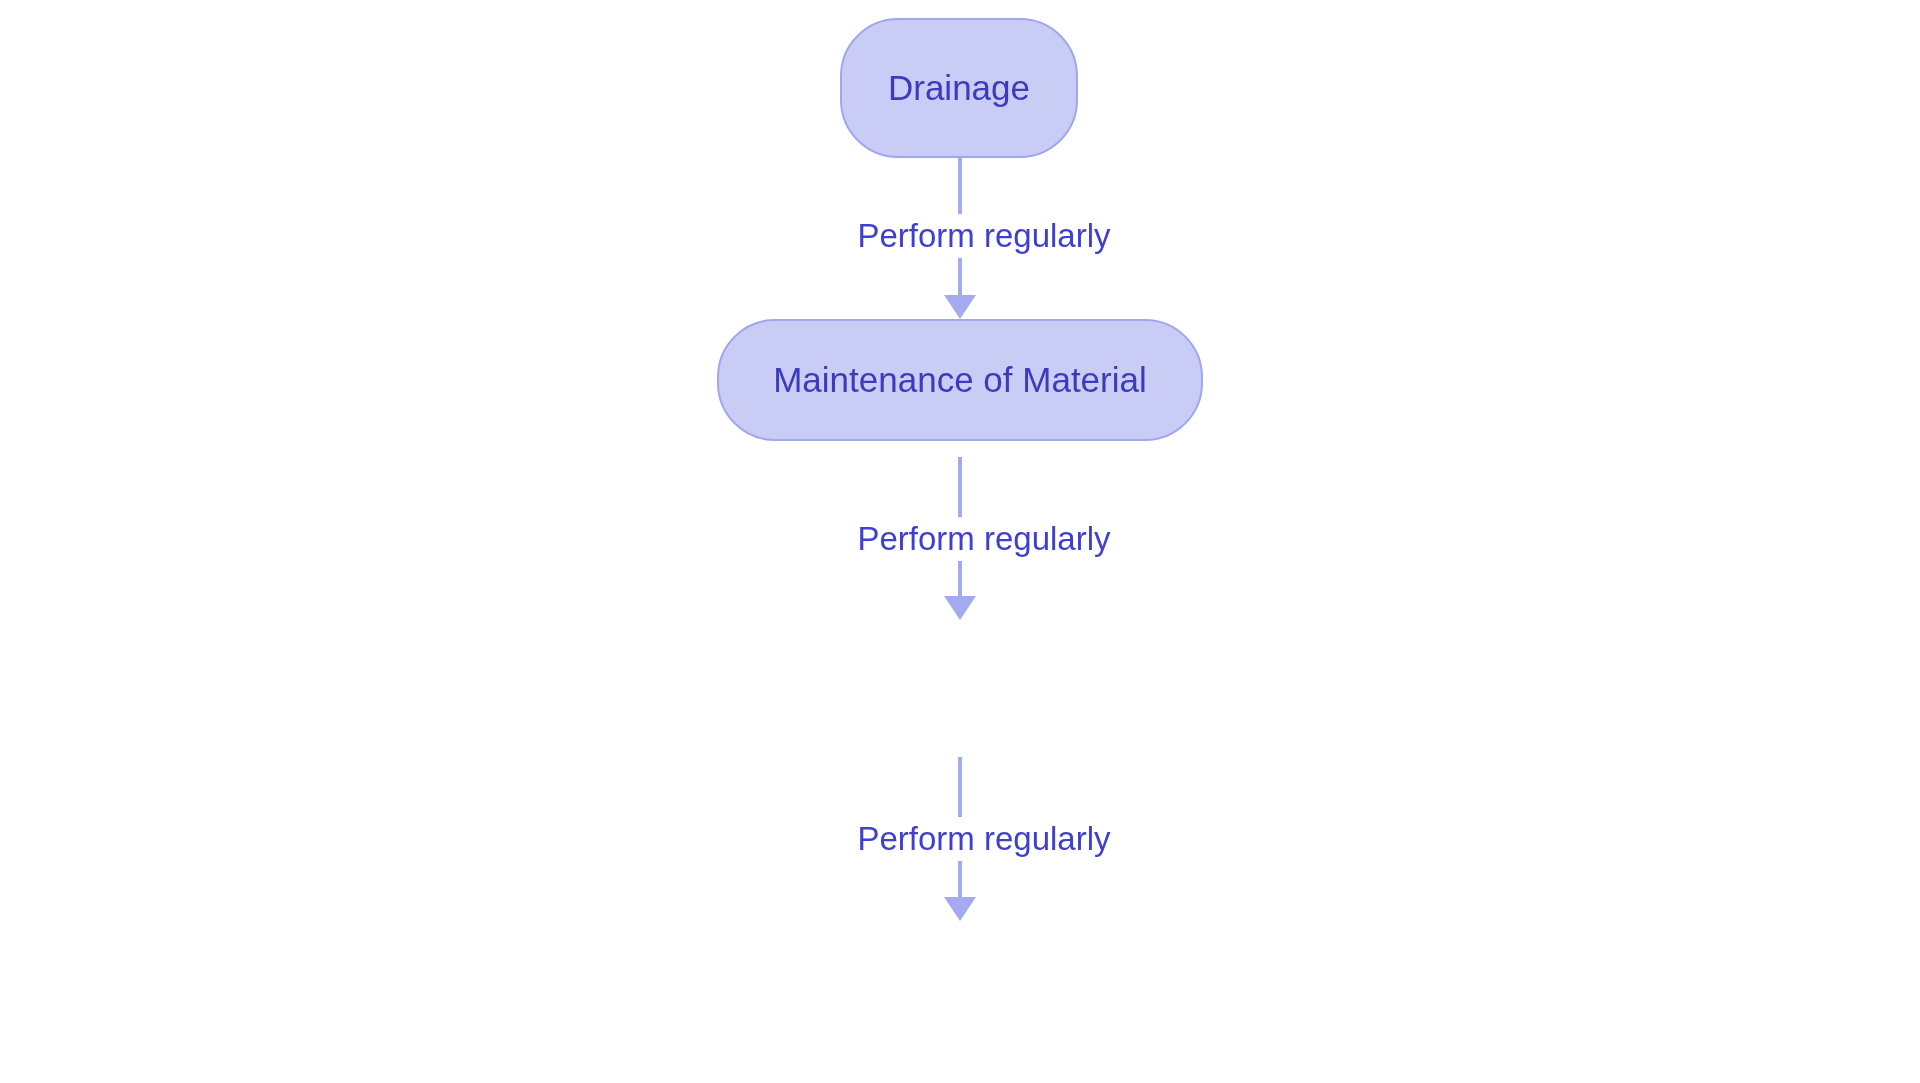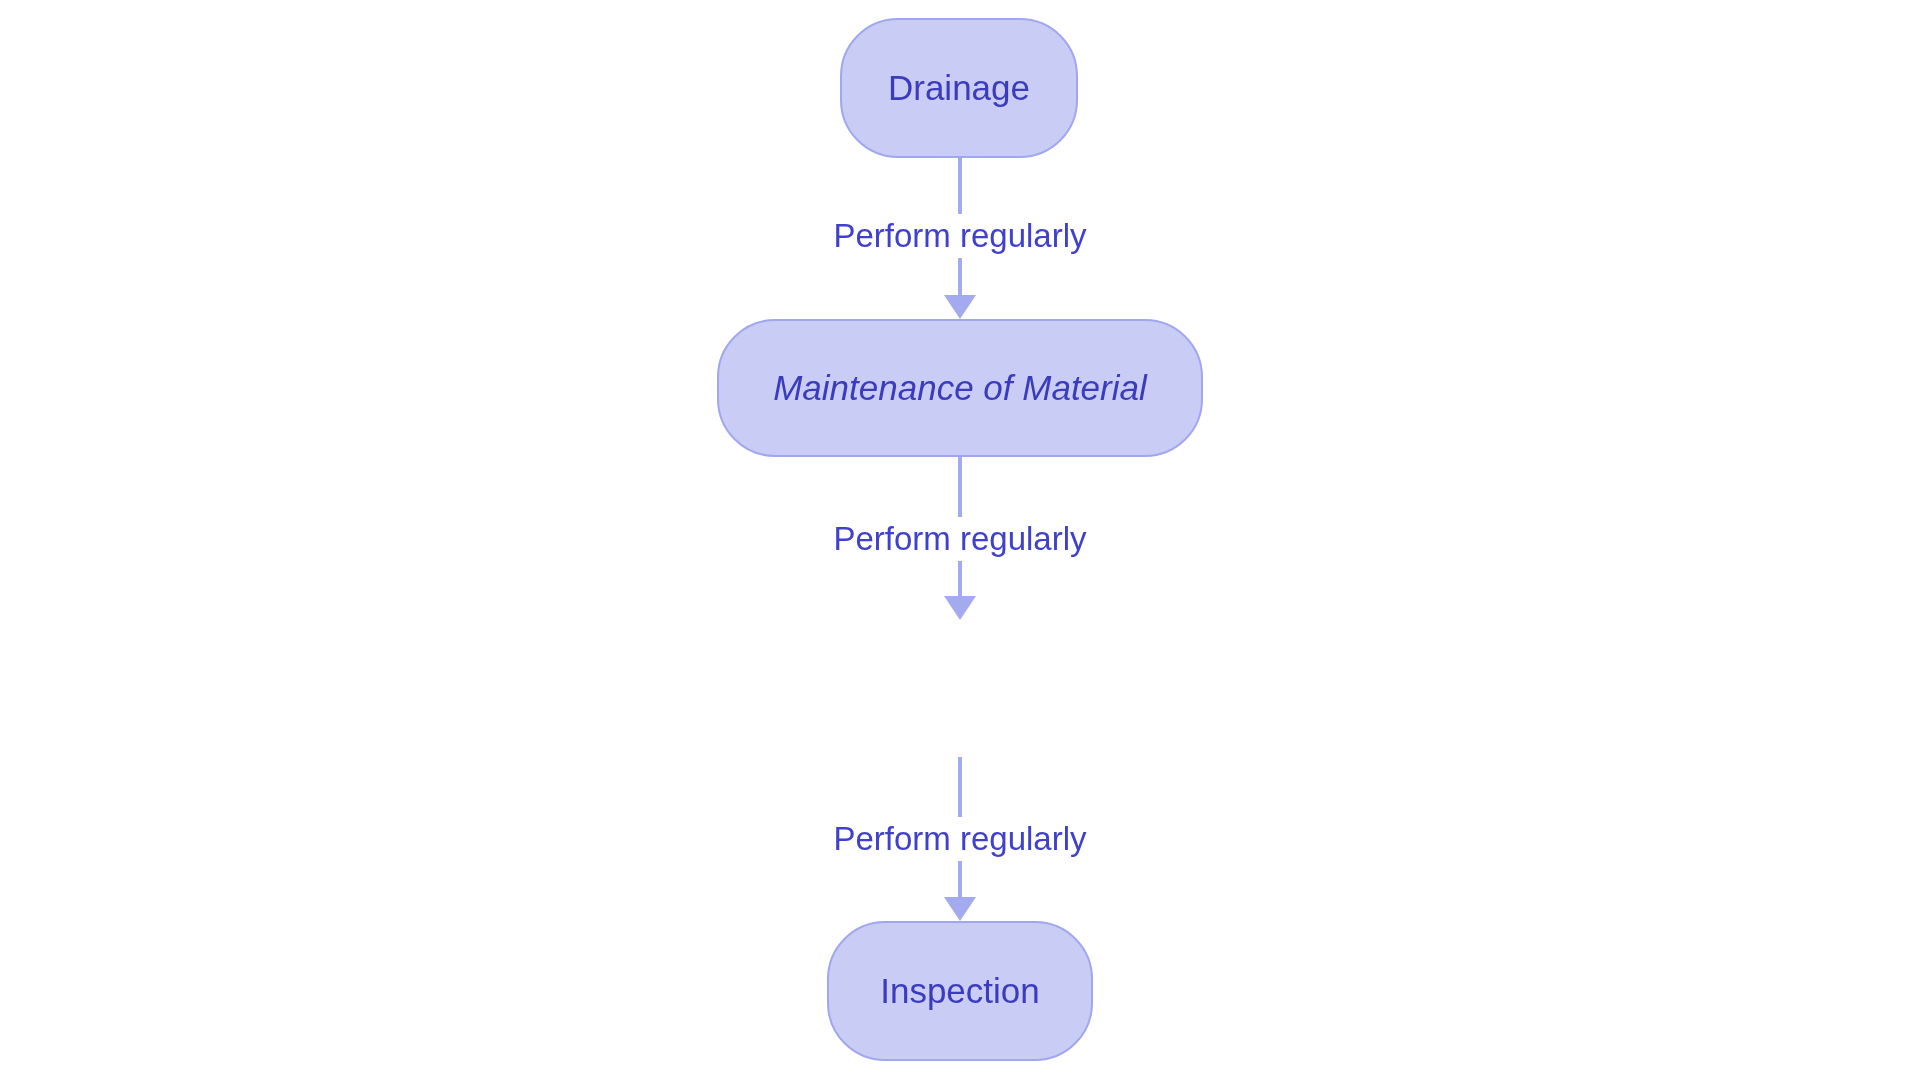--- a/index.html
+++ b/index.html
@@ -23,21 +23,21 @@
       border-radius: 58px;
       display: flex;
       align-items: center;
       justify-content: center;
       color: var(--node-text, #3b3bbd);
       font-size: 35px;
       z-index: 3;
       white-space: nowrap;
     }
     .node-1 { left: 840px; top: 18px;  width: 238px; height: 140px; }
-    .node-2 { left: 717px; top: 319px; width: 486px; height: 138px; font-style: italic; }
+    .node-2 { left: 717px; top: 319px; width: 486px; height: 122px; }
     .node-3 { left: 840px; top: 620px; width: 240px; height: 137px; }
     .node-4 { left: 827px; top: 921px; width: 266px; height: 140px; }
 
     .edge-line {
       position: absolute;
       left: 958px;
       width: 4px;
       background: var(--edge-line, #a3aaf0);
       z-index: 1;
     }
@@ -54,21 +54,21 @@
       border-right: 16px solid transparent;
       border-top: 24px solid var(--edge-line, #a3aaf0);
       z-index: 1;
     }
     .tri-1 { top: 295px; }
     .tri-2 { top: 596px; }
     .tri-3 { top: 897px; }
 
     .edge-label {
       position: absolute;
-      left: 960px;
+      left: 984px;
       transform: translate(-50%, -50%);
       background: var(--background, #ffffff);
       color: var(--edge-label-text, #4040cf);
       font-size: 33px;
       padding: 3px 10px;
       white-space: nowrap;
       z-index: 2;
     }
     .label-1 { top: 236px; }
     .label-2 { top: 539px; }
@@ -93,17 +93,14 @@
 
   <div class="edge-line line-2"></div>
   <div class="arrowhead tri-2"></div>
   <div class="edge-label label-2">Perform regularly</div>
 
 
   <div class="edge-line line-3"></div>
   <div class="arrowhead tri-3"></div>
   <div class="edge-label label-3">Perform regularly</div>
 
-  <div class="node node-4">
-    <span>Inspection</span>
-  </div>
 
 </div>
 
 </body></html>

